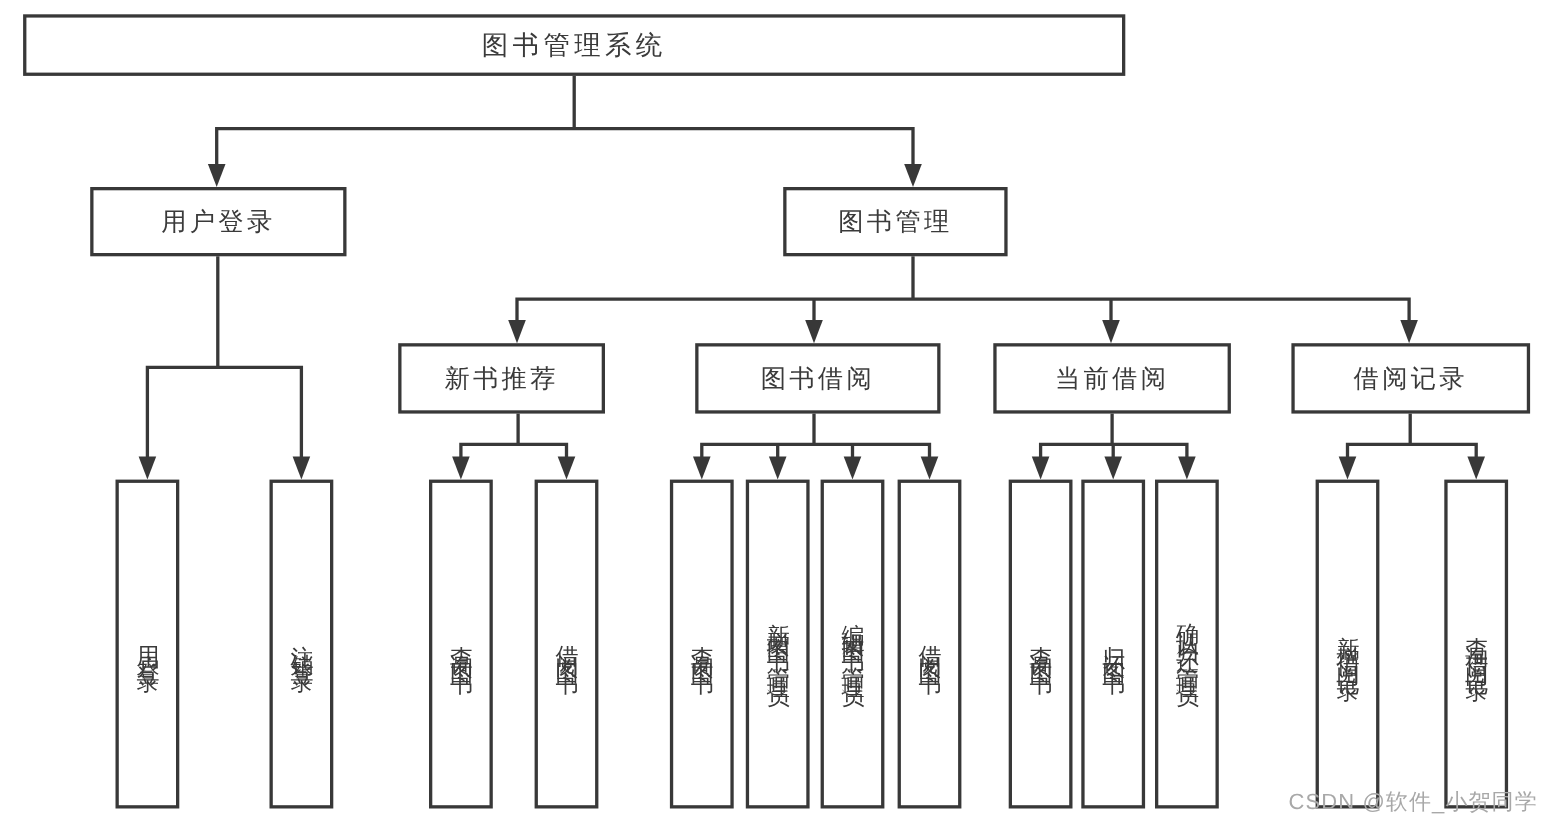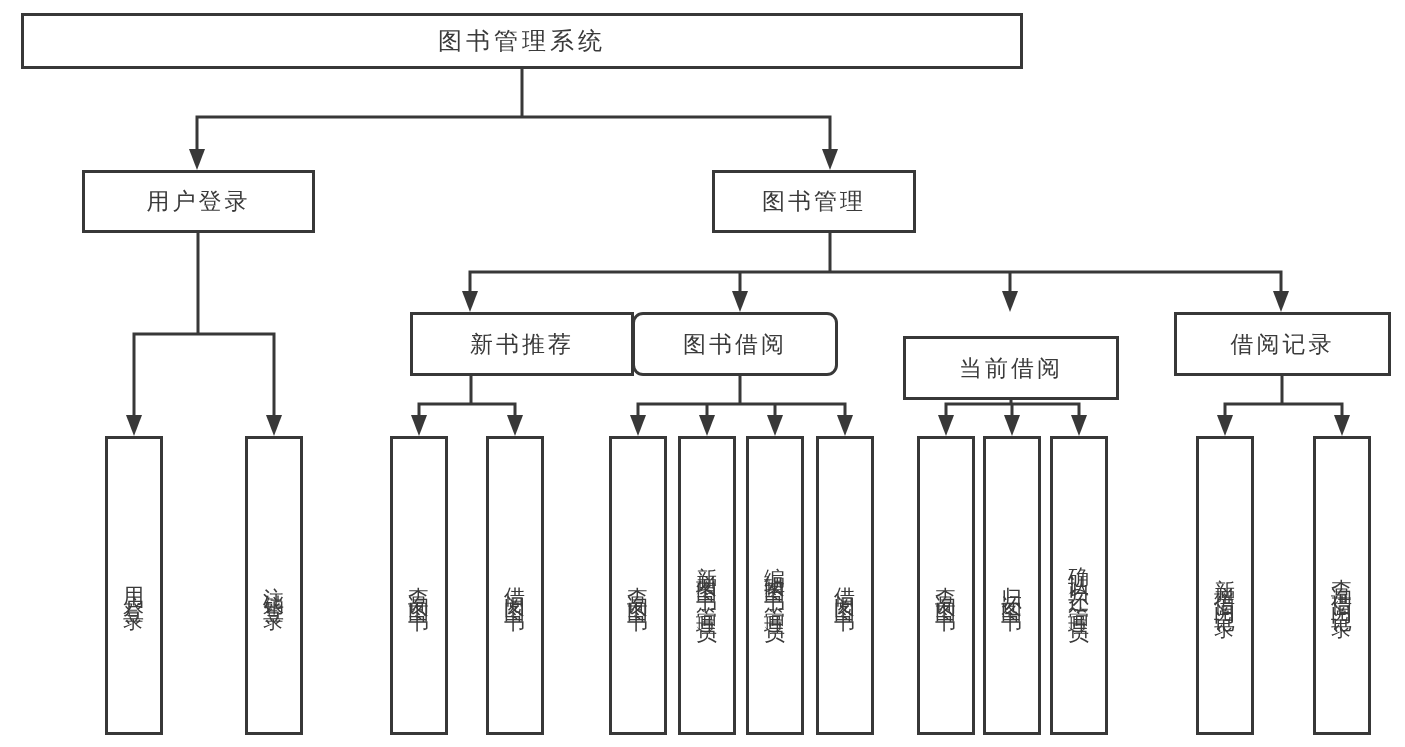--- a/index.html
+++ b/index.html
@@ -25,23 +25,23 @@
     border:3px solid var(--line);
     display:flex;align-items:center;justify-content:center;
     color:var(--text);
     font-family:Liberation Mono, monospace;
   }
   .root{left:21px;top:13px;width:1002px;height:56px;font-size:24px;letter-spacing:4px;}
   .lvl2{top:170px;height:63px;font-size:23px;letter-spacing:3px;}
   .lvl3{top:312px;height:64px;font-size:23px;letter-spacing:3px;}
   .b-user{left:82px;width:233px;}
   .b-mgmt{left:712px;width:204px;}
-  .b-new{left:362px;width:224px;margin-left:48px;}
-  .b-borrow{left:632px;width:206px;border-radius:11px;}
-  .b-current{left:903px;width:216px;margin-top:24px;}
+  .b-new{left:362px;width:188px;}
+  .b-borrow{left:632px;width:223px;}
+  .b-current{left:903px;width:216px;}
   .b-record{left:1174px;width:217px;}
   .leaf{
     position:absolute;
     top:436px;width:58px;height:299px;
     background:#ffffff;
     border:3px solid var(--line);
     display:flex;align-items:center;justify-content:center;
     color:var(--text);
   }
   .leaf span{
@@ -148,14 +148,15 @@
     <span>确认归还（管理员）</span>
   </div>
 
   <div class="leaf" style="left:1196px">
     <span>新增借阅记录</span>
   </div>
   <div class="leaf" style="left:1313px">
     <span>查询借阅记录</span>
   </div>
 
+  <div class="watermark">CSDN @软件_小贺同学</div>
 
 </div>
 
 </body></html>

